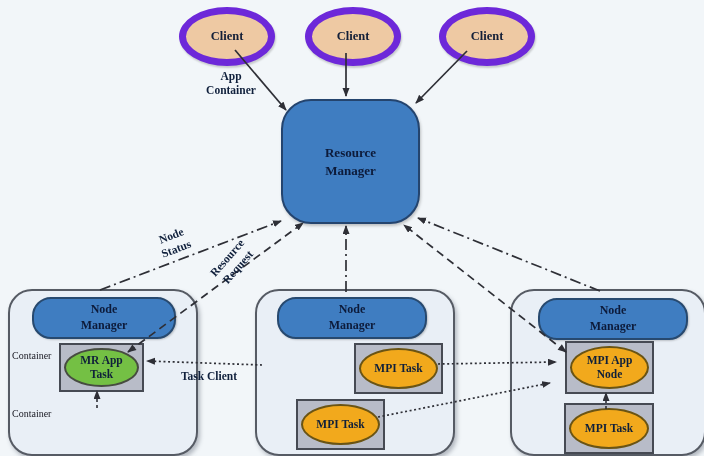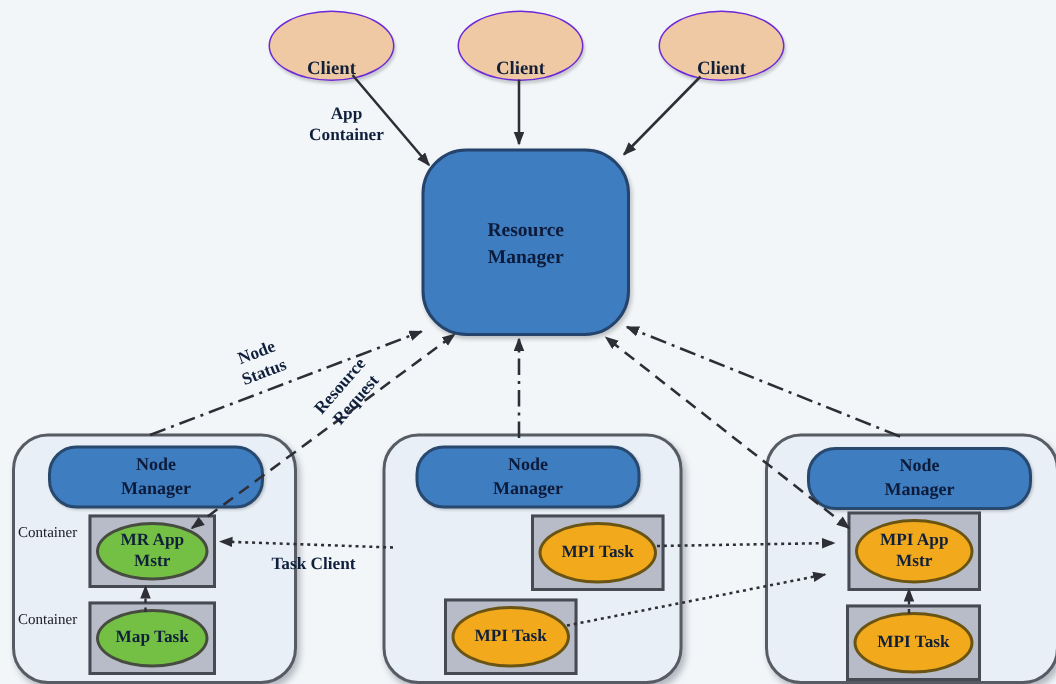--- a/index.html
+++ b/index.html
@@ -7,22 +7,22 @@
   .stage{
     position:relative;width:704px;height:456px;overflow:hidden;
     background:var(--background,#f2f6f9);
     font-family:"Liberation Serif",serif;
     color:var(--text,#131f38);
   }
   
   .client{
     position:absolute;width:82px;height:45px;border-radius:50%;
     background:var(--client-fill,#eec9a3);
-    border:1px solid #6d28d9;
-    display:flex;align-items:flex-end;justify-content:center;
+    border:7px solid #6d28d9;
+    display:flex;align-items:center;justify-content:center;
     font-weight:bold;font-size:12.5px;
     box-shadow:1px 2px 2px rgba(0,0,0,.18);
     z-index:1;
   }
   .rm{
     position:absolute;left:281px;top:99px;width:135px;height:121px;
     background:var(--blue,#3f7dc1);
     border:2px solid #24446e;border-radius:30px;
     display:flex;align-items:center;justify-content:center;
     font-weight:bold;font-size:13px;text-align:center;white-space:pre-line;
@@ -134,29 +134,24 @@
 
   <div class="nodebox" style="left:8px;top:289px;width:186px;">
     <div class="nm" style="left:22px;top:6px;width:140px;height:38px;">
       <span>Node
 Manager</span>
     </div>
     <div class="clabel" style="left:2px;top:59px;">Container</div>
     <div class="crect" style="left:49px;top:52px;width:81px;height:45px;">
       <div class="tellipse green">
         <span>MR App
-Mstr</span>
+Task</span>
       </div>
     </div>
     <div class="clabel" style="left:2px;top:117px;">Container</div>
-    <div class="crect" style="left:49px;top:110px;width:81px;height:45px;">
-      <div class="tellipse green">
-        <span>Map Task</span>
-      </div>
-    </div>
   </div>
 
   <div class="nodebox" style="left:255px;top:289px;width:196px;">
     <div class="nm" style="left:20px;top:6px;width:146px;height:38px;">
       <span>Node
 Manager</span>
     </div>
     <div class="crect" style="left:97px;top:52px;width:85px;height:47px;">
       <div class="tellipse orange">
         <span>MPI Task</span>
@@ -170,21 +165,21 @@
   </div>
 
   <div class="nodebox" style="left:510px;top:289px;width:192px;">
     <div class="nm" style="left:26px;top:7px;width:146px;height:38px;">
       <span>Node
 Manager</span>
     </div>
     <div class="crect" style="left:53px;top:50px;width:85px;height:49px;">
       <div class="tellipse orange">
         <span>MPI App
-Mstr</span>
+Node</span>
       </div>
     </div>
     <div class="crect" style="left:52px;top:112px;width:86px;height:47px;">
       <div class="tellipse orange">
         <span>MPI Task</span>
       </div>
     </div>
   </div>
 
 

